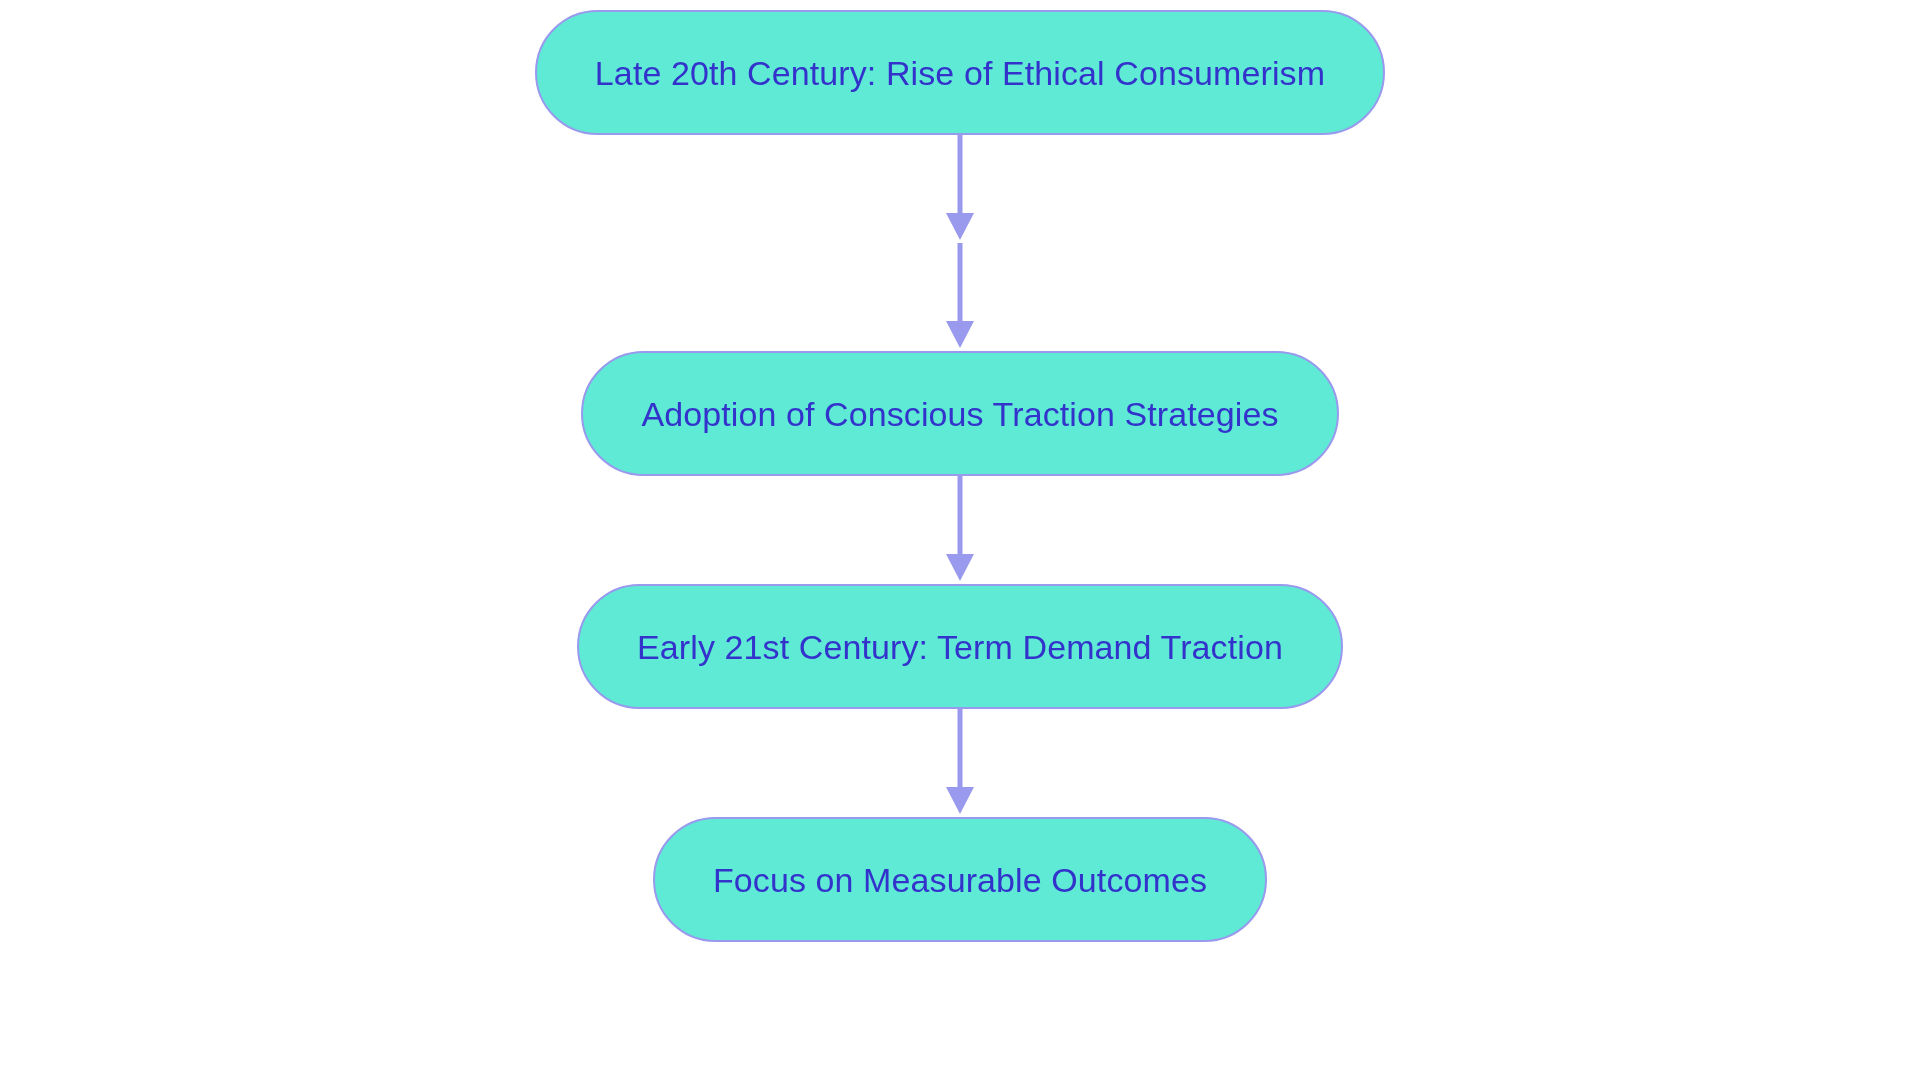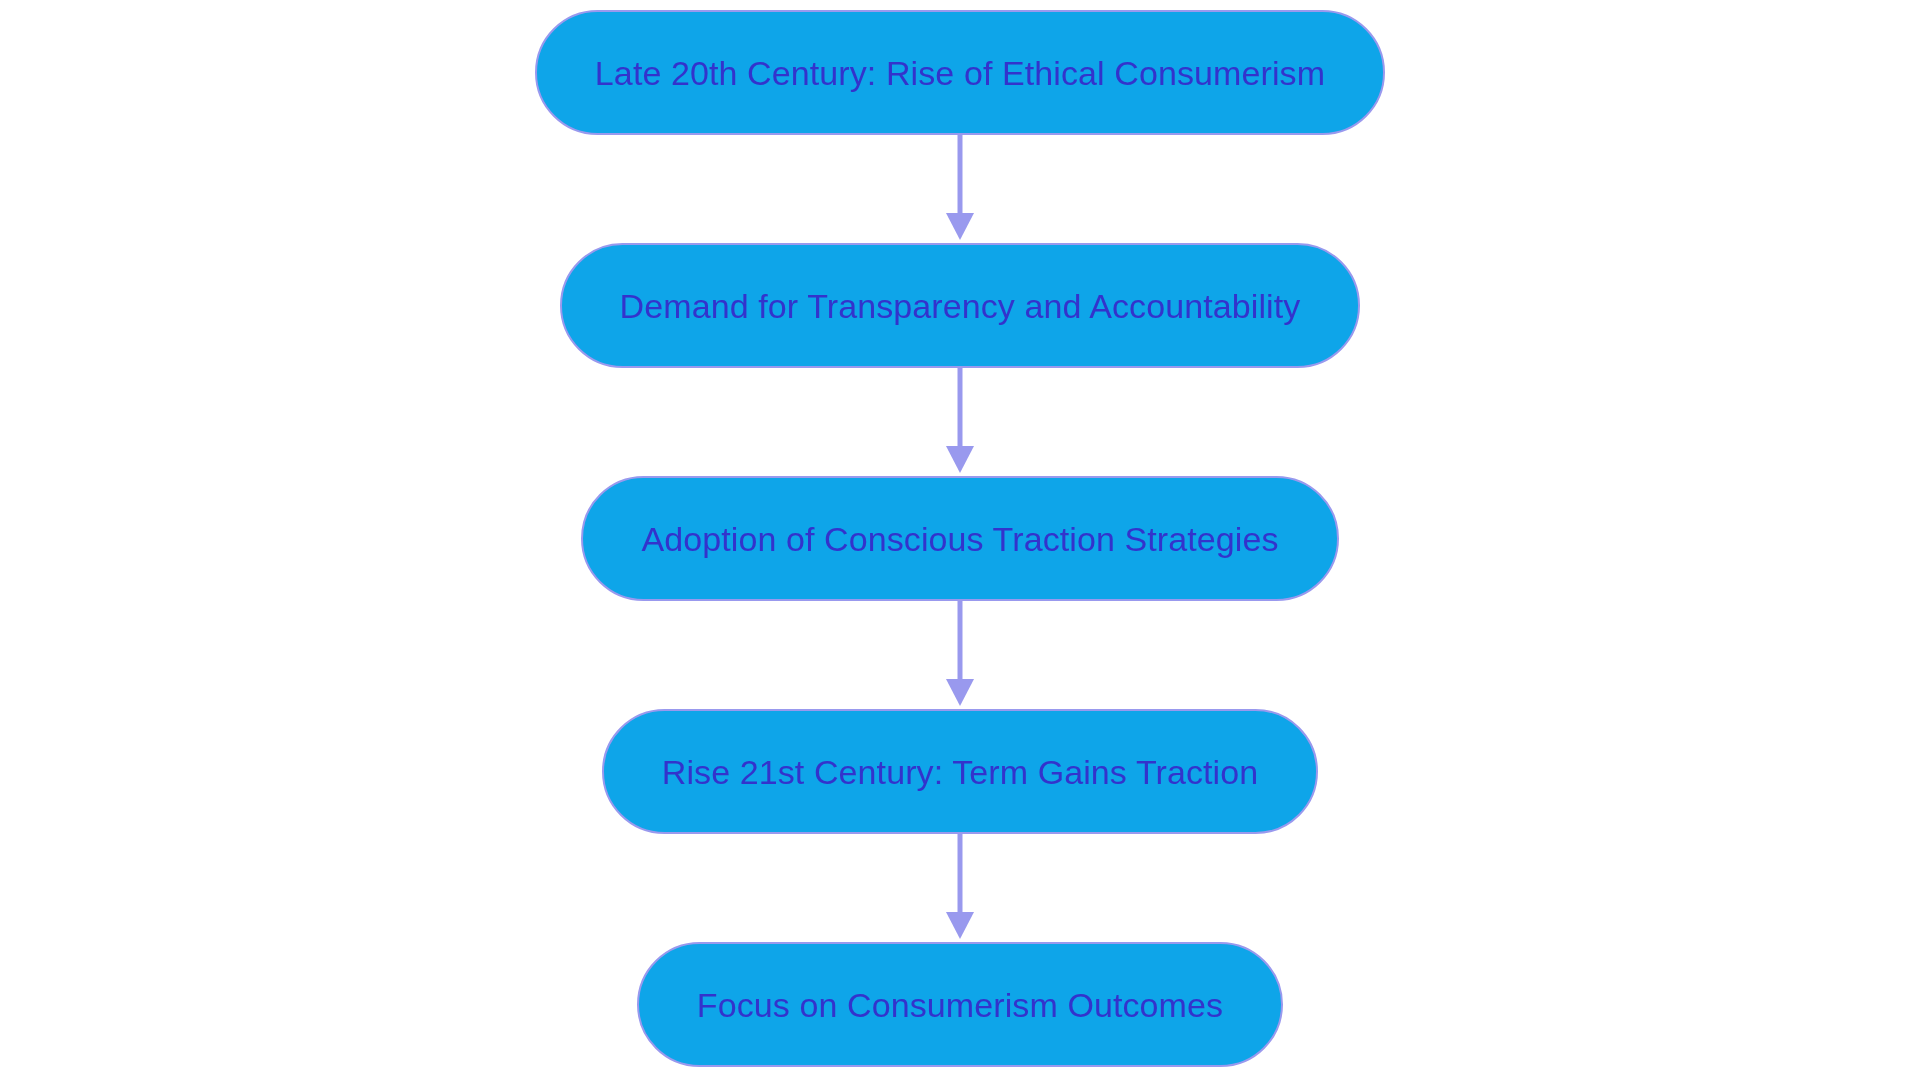--- a/index.html
+++ b/index.html
@@ -21,21 +21,21 @@
     background: #ffffff;
     display: flex;
     flex-direction: column;
     align-items: center;
     justify-content: flex-start;
   }
 
   .node {
     box-sizing: border-box;
     height: 125px;
-    background: #0ea5e9;
+    background: #5eead4;
     border: 2px solid #9999ee;
     border-radius: 64px;
     display: flex;
     align-items: center;
     justify-content: center;
     padding: 0 58px;
     white-space: nowrap;
   }
 
   .node-label {
@@ -72,44 +72,41 @@
 
   <div class="node">
     <span class="node-label">Late 20th Century: Rise of Ethical Consumerism</span>
   </div>
 
   <svg class="connector" viewBox="0 0 60 108">
     <line class="conn-line" x1="30" y1="0" x2="30" y2="80"></line>
     <polygon class="conn-head" points="16,78 44,78 30,105"></polygon>
   </svg>
 
-  <div class="node">
-    <span class="node-label">Demand for Transparency and Accountability</span>
-  </div>
 
   <svg class="connector" viewBox="0 0 60 108">
     <line class="conn-line" x1="30" y1="0" x2="30" y2="80"></line>
     <polygon class="conn-head" points="16,78 44,78 30,105"></polygon>
   </svg>
 
   <div class="node">
     <span class="node-label">Adoption of Conscious Traction Strategies</span>
   </div>
 
   <svg class="connector" viewBox="0 0 60 108">
     <line class="conn-line" x1="30" y1="0" x2="30" y2="80"></line>
     <polygon class="conn-head" points="16,78 44,78 30,105"></polygon>
   </svg>
 
   <div class="node">
-    <span class="node-label">Rise 21st Century: Term Gains Traction</span>
+    <span class="node-label">Early 21st Century: Term Demand Traction</span>
   </div>
 
   <svg class="connector" viewBox="0 0 60 108">
     <line class="conn-line" x1="30" y1="0" x2="30" y2="80"></line>
     <polygon class="conn-head" points="16,78 44,78 30,105"></polygon>
   </svg>
 
   <div class="node">
-    <span class="node-label">Focus on Consumerism Outcomes</span>
+    <span class="node-label">Focus on Measurable Outcomes</span>
   </div>
 
 </div>
 
 </body></html>

